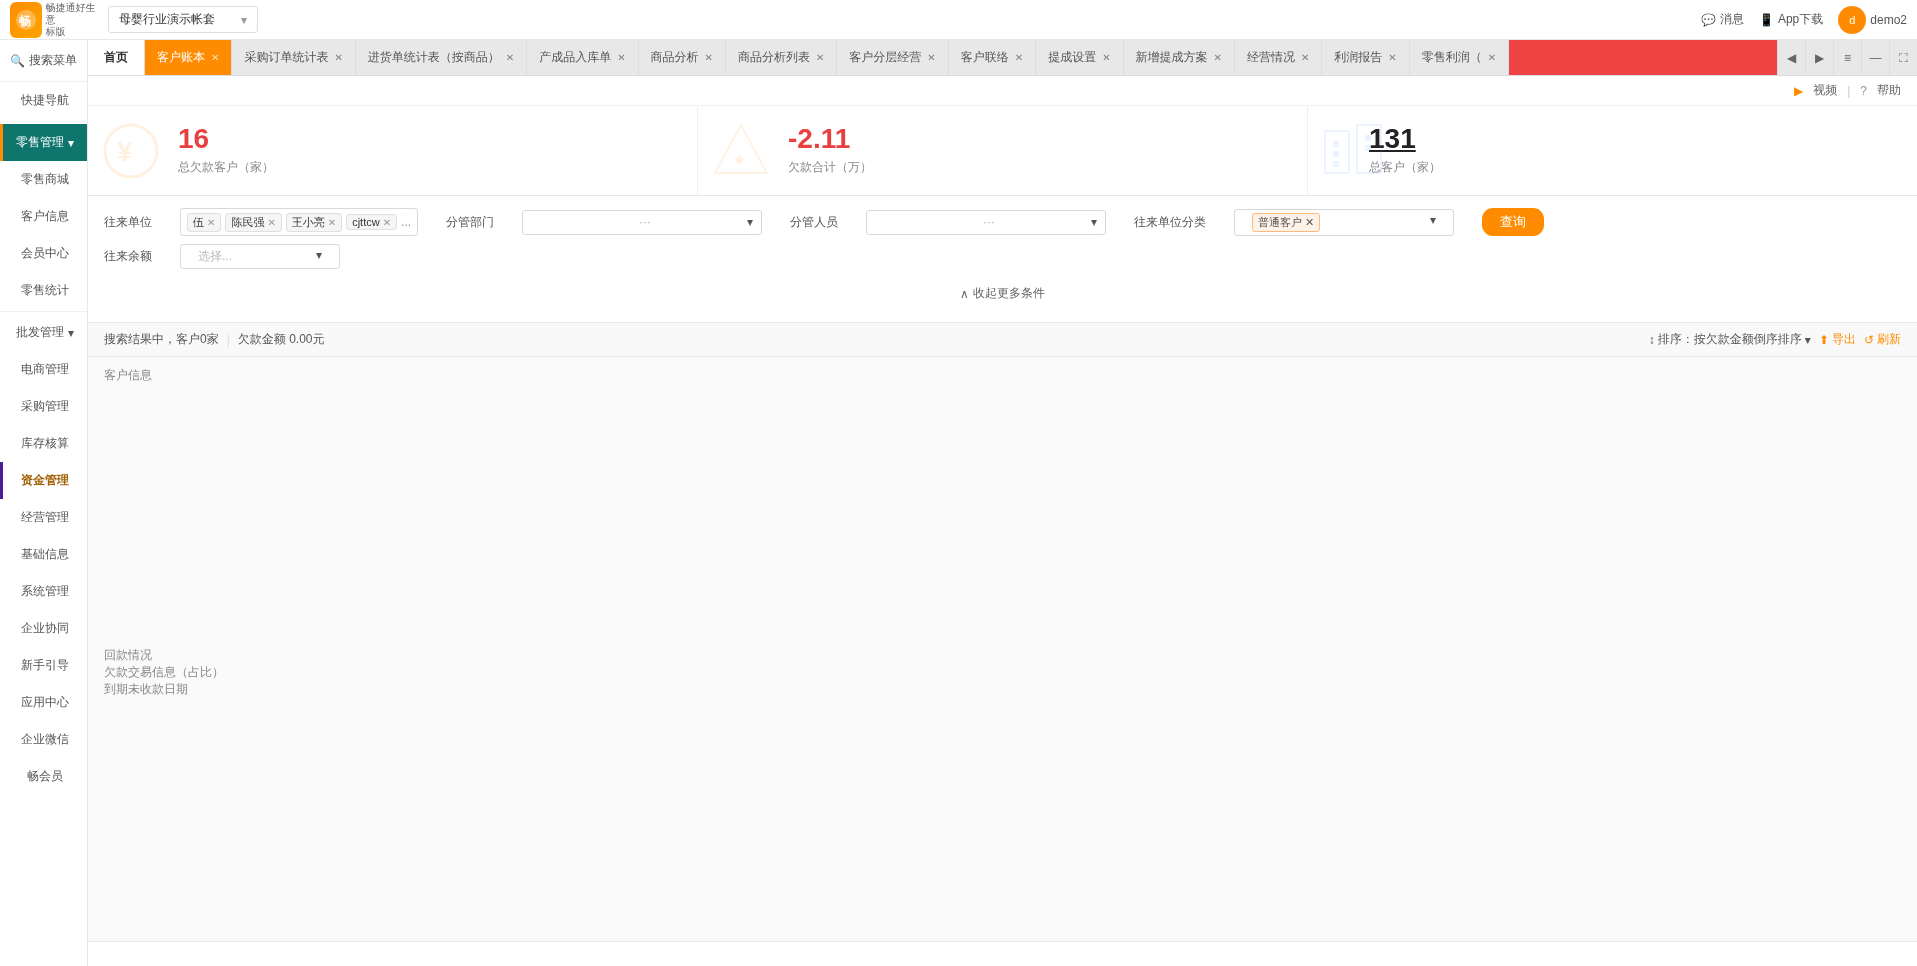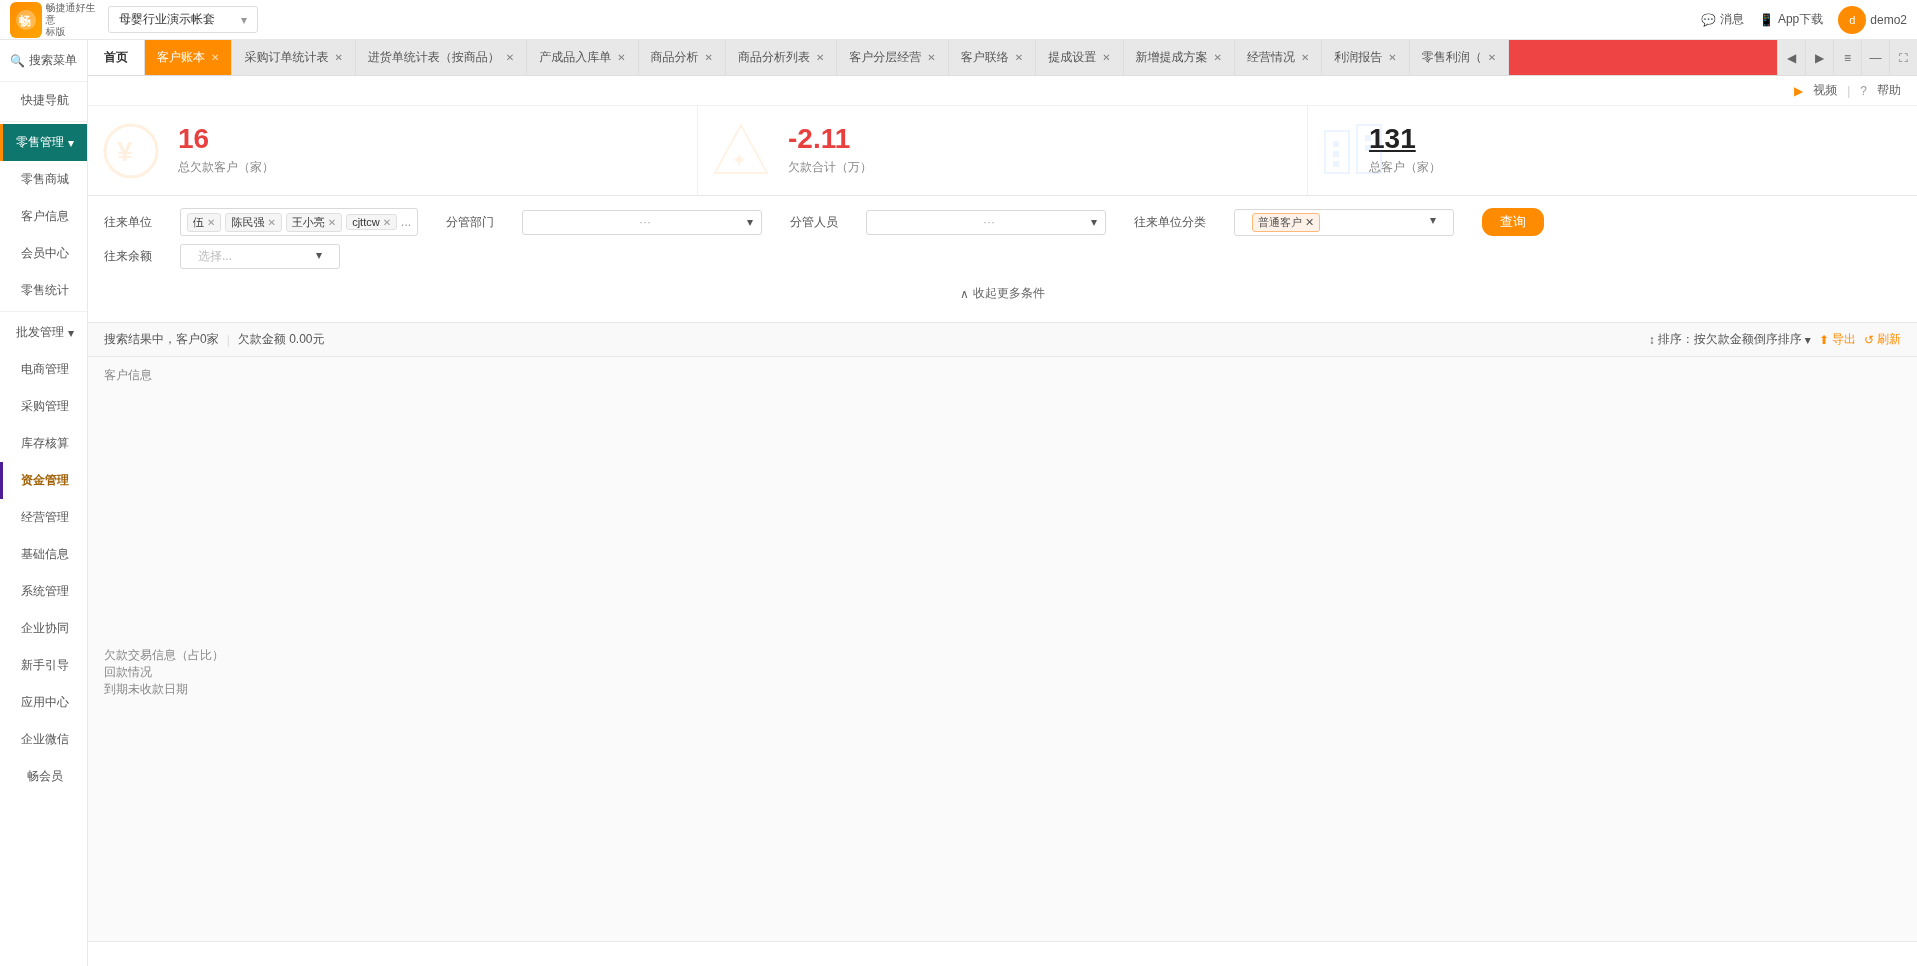--- a/index.html
+++ b/index.html
@@ -417,22 +417,22 @@
             <div class="refresh-btn">
               <span>↺</span>
               <span>刷新</span>
             </div>
           </div>
         </div>
 
         <div class="data-table">
           <div class="table-header">
             <div class="th th-client">客户信息</div>
+            <div class="th th-repay">回款情况</div>
             <div class="th th-debt">欠款交易信息（占比）</div>
-            <div class="th th-repay">回款情况</div>
             <div class="th th-due">到期未收款日期</div>
           </div>
 
           <div class="empty-state">
             <div class="empty-icon">
               
               <svg width="80" height="80" viewBox="0 0 80 80" fill="none">
                 <ellipse cx="38" cy="42" rx="22" ry="18" fill="#ffcba4" opacity="0.5"></ellipse>
                 <circle cx="50" cy="35" r="12" fill="#ffb87a" opacity="0.6"></circle>
                 <circle cx="50" cy="35" r="8" fill="none" stroke="#ff8c00" stroke-width="2" opacity="0.7"></circle>

